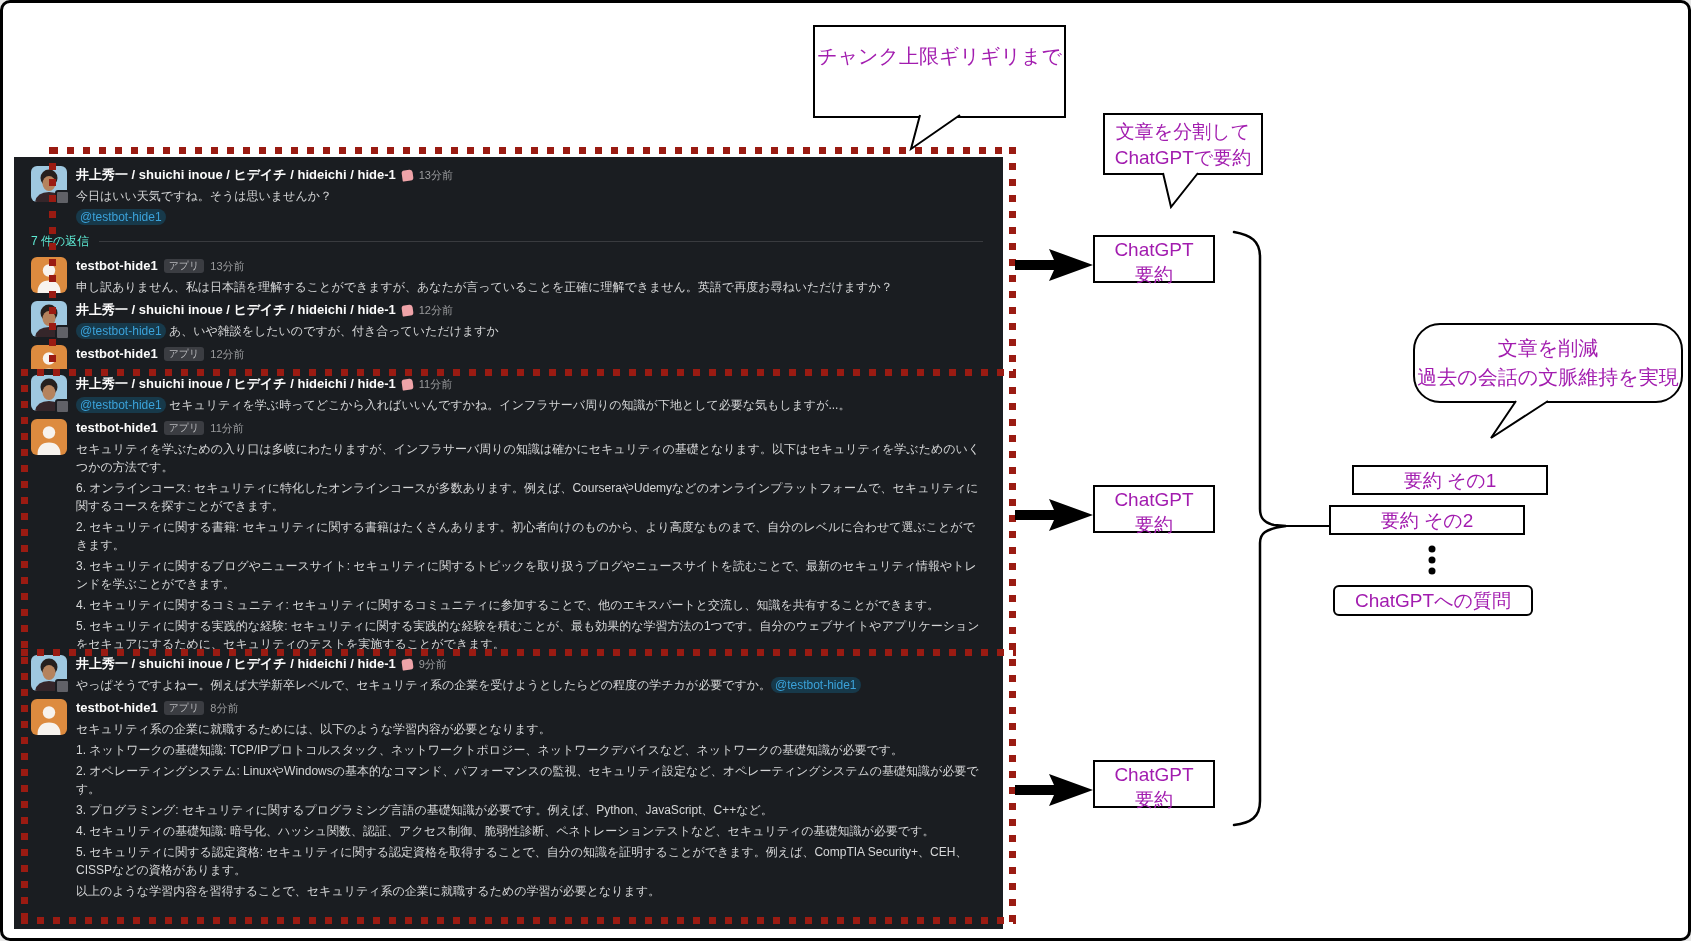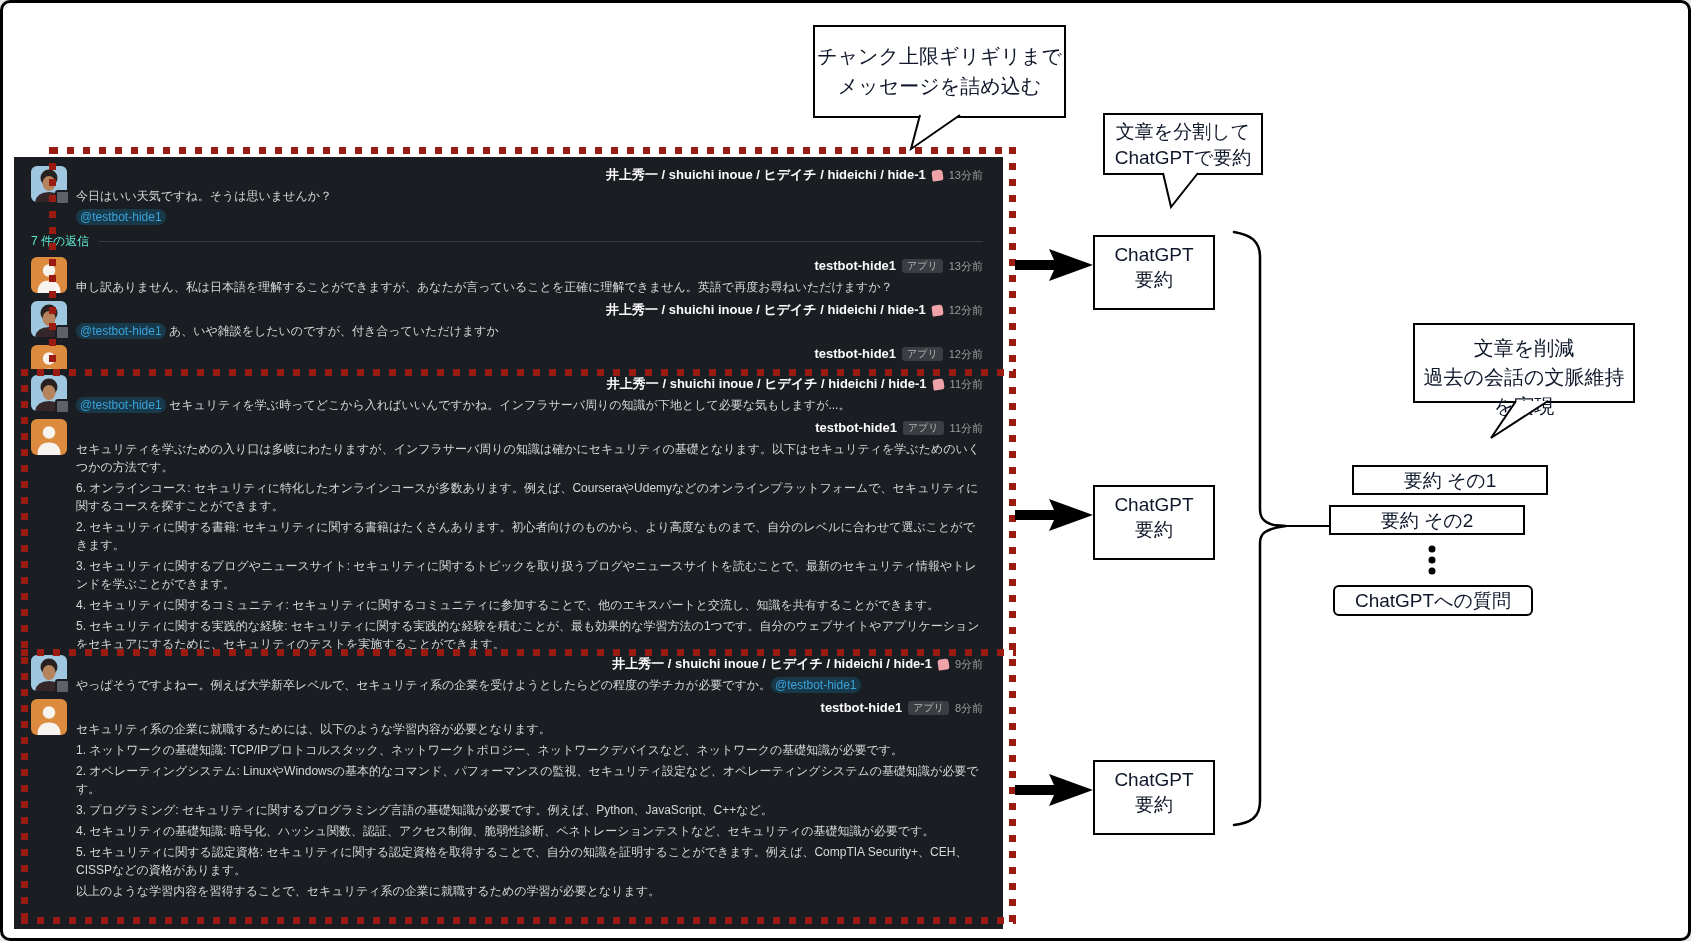--- a/index.html
+++ b/index.html
@@ -16,45 +16,45 @@
   .chunk-group{position:absolute;left:0;right:0;overflow:hidden;}
   #chunk-0{top:0;height:212px;padding-top:6px;box-sizing:border-box;}
   #chunk-1{top:212px;height:280px;padding-top:3px;box-sizing:border-box;}
   #chunk-2{top:492px;height:270px;padding-top:3px;box-sizing:border-box;}
   .msg{display:flex;gap:9px;padding:3px 20px 2px 17px;}
   .avatar{position:relative;flex:0 0 36px;width:36px;height:36px;border-radius:6px;overflow:visible;}
   .avatar svg{width:36px;height:36px;border-radius:6px;display:block;}
   .avatar .corner-badge{position:absolute;right:-3px;bottom:-3px;width:11px;height:11px;
     background:#606167;border:2px solid #1a1d21;border-radius:3px;}
   .msg-body{flex:1;min-width:0;}
-  .msg-head{display:flex;align-items:center;gap:6px;height:18px;justify-content:flex-end;}
+  .msg-head{display:flex;align-items:center;gap:6px;height:18px;}
   .uname{font-weight:bold;color:#fbfbfb;font-size:13px;white-space:nowrap;}
   .status-emoji{width:11px;height:11px;background:#efa3a8;border-radius:3px 3px 3px 1px;
     transform:rotate(-8deg);display:inline-block;}
   .app-badge{background:#3b3d42;color:#b9babd;font-size:10px;line-height:14px;
     padding:0 5px;border-radius:3px;}
   .time{color:#9b9c9e;font-size:11px;white-space:nowrap;}
   .para{margin-top:3px;color:#d6d7d8;}
   .para:first-of-type{margin-top:1px;}
   .mention{color:var(--mention,#3ba2da);background:#17394a;border-radius:8px;padding:1px 4px;}
   .replies-row{display:flex;align-items:center;gap:10px;padding:4px 20px 4px 17px;
     color:#5eead4;font-size:12px;}
   .replies-row .rline{flex:1;height:1px;background:#393b3f;}
   
   .dot-h{position:absolute;height:7px;z-index:10;
     background:repeating-linear-gradient(90deg,var(--red,#9a1b12) 0 7px,transparent 7px 16px);}
   .dot-v{position:absolute;width:7px;z-index:10;
     background:repeating-linear-gradient(180deg,var(--red,#9a1b12) 0 7px,transparent 7px 16px);}
   
   .bx{position:absolute;background:#fff;border:2px solid #000;box-sizing:border-box;
-    text-align:center;color:#0f172a;z-index:20;}
+    text-align:center;color:#a21caf;z-index:20;}
   #callout-pack{left:810px;top:22px;width:253px;height:93px;font-size:20px;line-height:30px;padding-top:14px;}
   #callout-split{left:1100px;top:110px;width:160px;height:62px;font-size:19px;line-height:26px;padding-top:4px;}
-  #callout-reduce{left:1410px;top:320px;width:222px;height:80px;font-size:20px;line-height:29px;padding-top:9px;}
-  .gptbox{width:122px;height:75px;font-size:19px;line-height:25px;padding-top:5px;}
+  #callout-reduce{left:1410px;top:320px;width:270px;height:80px;font-size:20px;line-height:29px;padding-top:9px;border-radius:27px;}
+  .gptbox{width:122px;height:48px;font-size:19px;line-height:25px;}
   #gpt-0{left:1090px;top:232px;} #gpt-1{left:1090px;top:482px;} #gpt-2{left:1090px;top:757px;}
   .outbox{font-size:19px;line-height:27px;}
   #sum-1{left:1326px;top:462px;width:196px;height:30px;margin-left:23px;}
   #sum-2{left:1326px;top:502px;width:196px;height:30px;}
   #ques{left:1330px;top:582px;width:200px;height:31px;border-radius:6px;}
   
   #overlay{position:absolute;left:0;top:0;z-index:30;pointer-events:none;}
 </style>
 </head>
 <body>
@@ -232,21 +232,20 @@
   <div class="dot-h" style="left:48px;top:144px;width:965px;"></div>
   <div class="dot-h" style="left:18px;top:366px;width:995px;"></div>
   <div class="dot-h" style="left:18px;top:646px;width:995px;"></div>
   <div class="dot-h" style="left:18px;top:914px;width:995px;"></div>
   <div class="dot-v" style="left:1006px;top:144px;height:777px;"></div>
   <div class="dot-v" style="left:46px;top:144px;height:222px;"></div>
   <div class="dot-v" style="left:18px;top:366px;height:555px;"></div>
 
   <div class="bx" id="callout-pack">
     <div>チャンク上限ギリギリまで</div>
-    <div>メッセージを詰め込む</div>
   </div>
   <div class="bx" id="callout-split">
     <div>文章を分割して</div>
     <div>ChatGPTで要約</div>
   </div>
   <div class="bx" id="callout-reduce">
     <div>文章を削減</div>
     <div>過去の会話の文脈維持を実現</div>
   </div>
 

